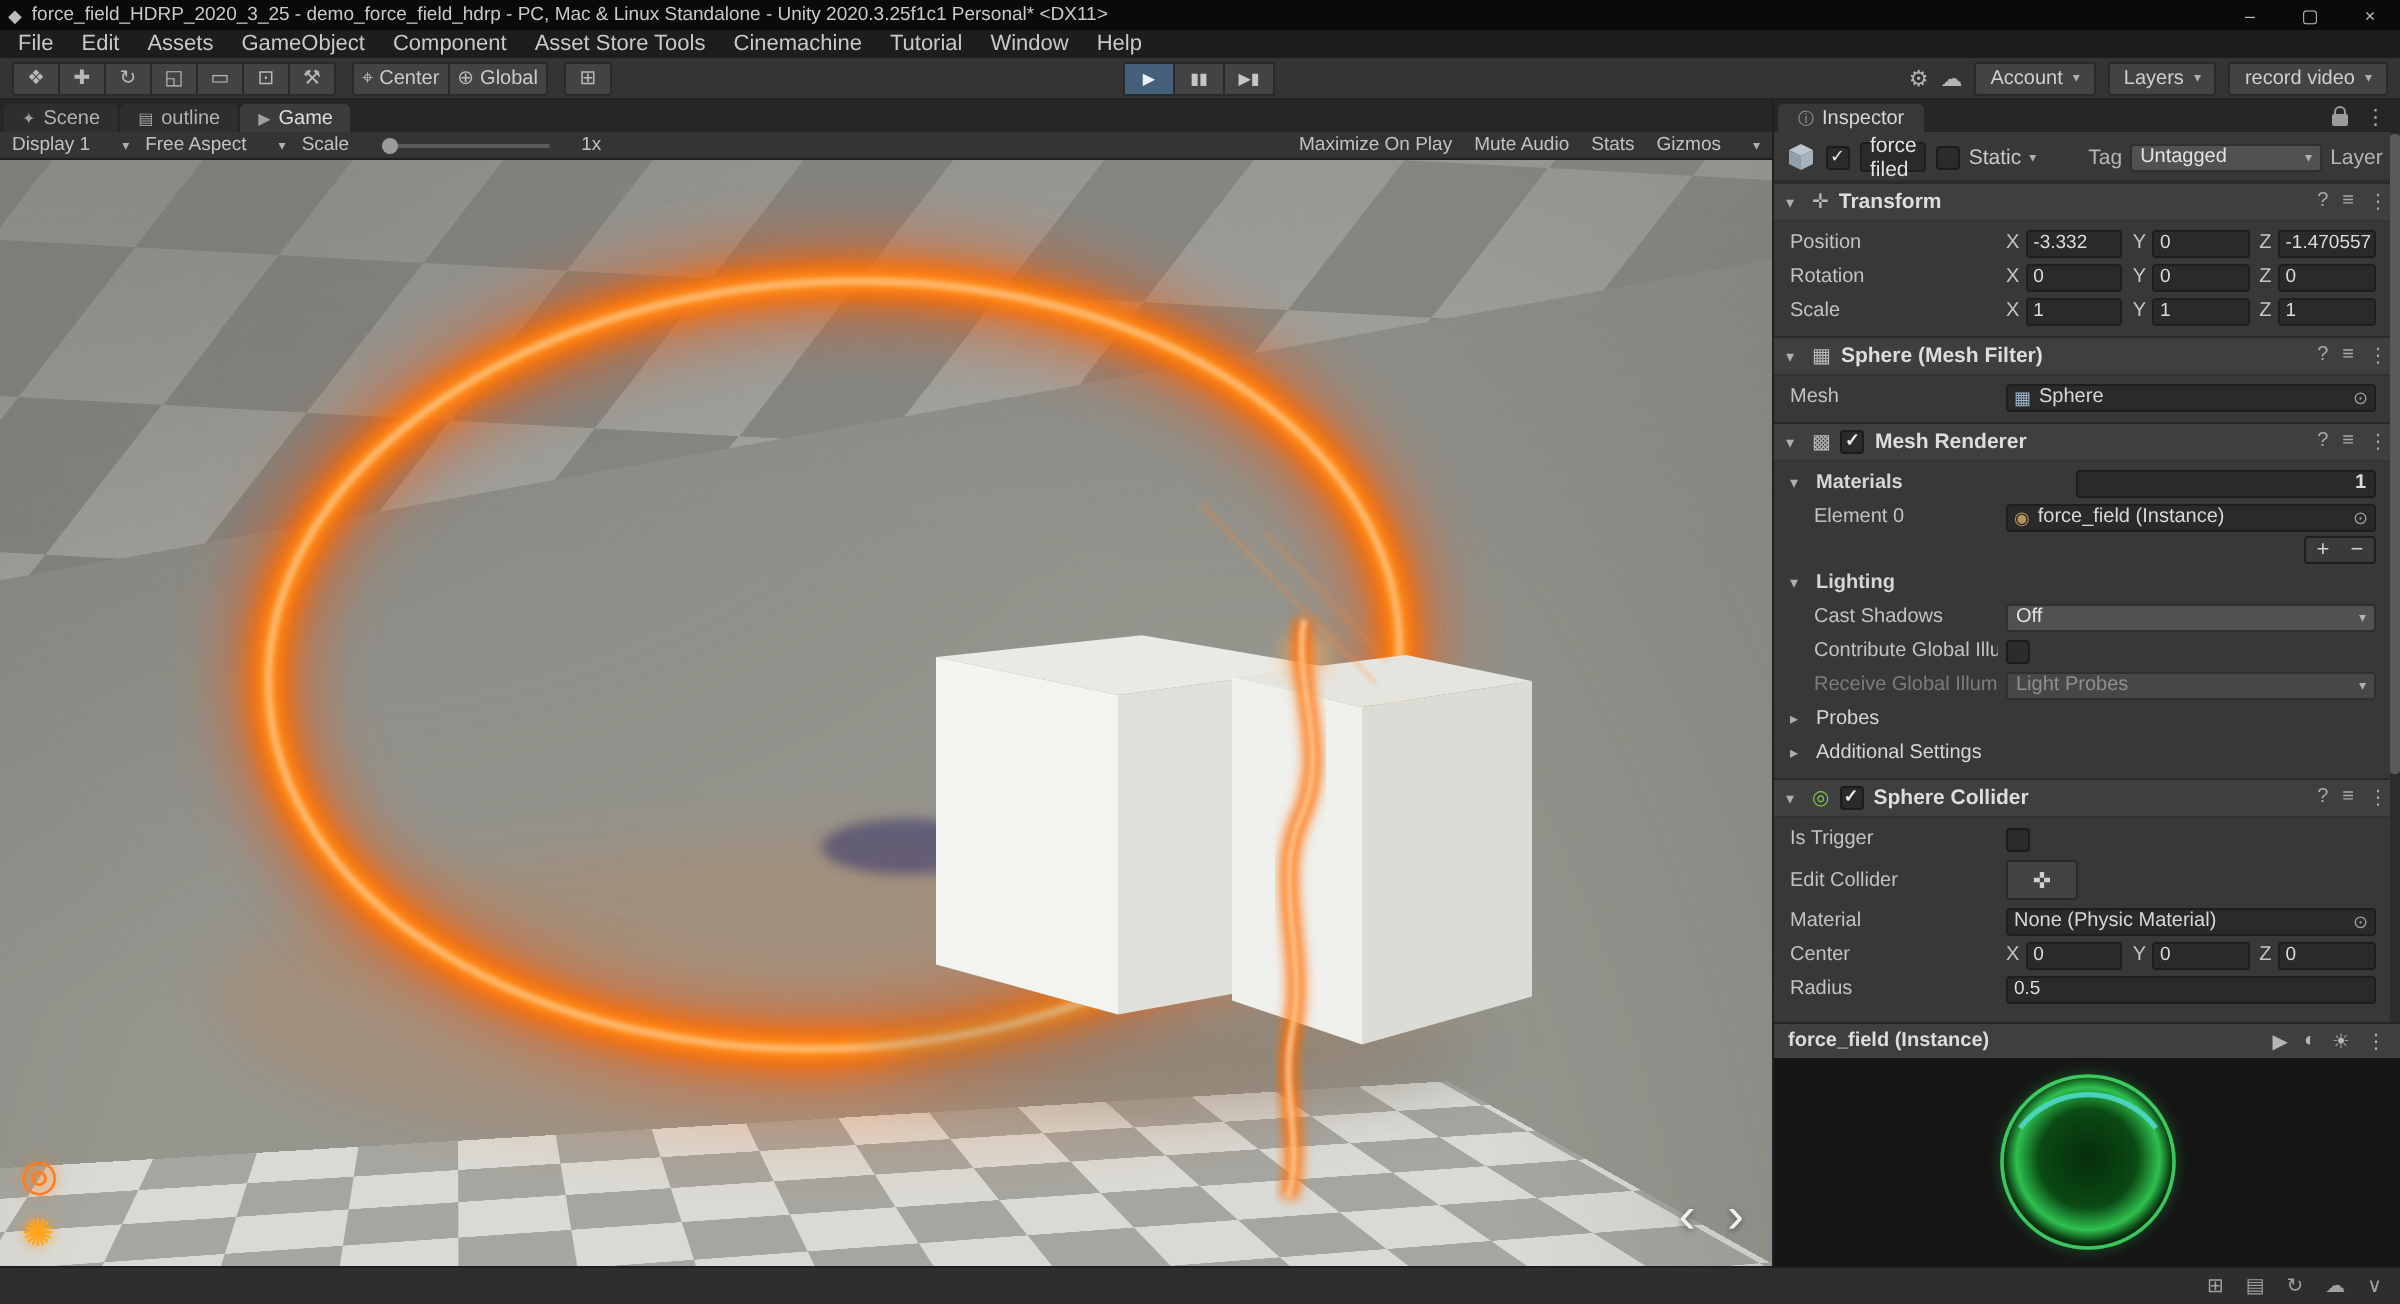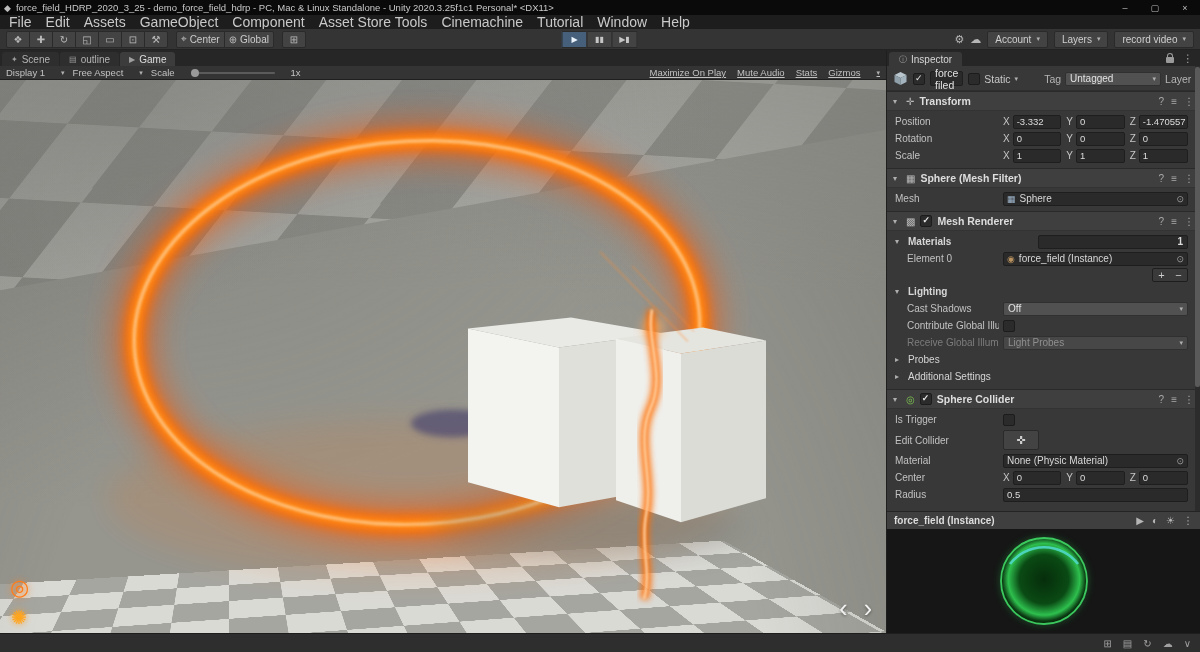--- a/index.html
+++ b/index.html
@@ -6,21 +6,21 @@
   html,body{width:1200px;height:652px;overflow:hidden;}
   body{font-family:"Liberation Sans",sans-serif;font-size:11px;color:#c2c2c2;background:#1e1e1e;}
   .win{width:1200px;height:652px;display:flex;flex-direction:column;}
 
   
   .titlebar{height:15px;background:#0a0a0a;display:flex;align-items:center;gap:5px;padding:0 0 0 4px;font-size:9.5px;color:#c9c9c9;flex:0 0 auto;}
   .titlebar .logo{color:#bdbdbd;font-size:9px;}
   .titlebar .title{white-space:nowrap;overflow:hidden;}
   .wingrp{margin-left:auto;display:flex;height:100%;}
   .wbtn{width:30px;display:flex;align-items:center;justify-content:center;color:#bdbdbd;font-size:9px;}
-  .menubar{height:14px;background:#1d1d1d;display:flex;align-items:center;padding:0 2px;font-size:14px;color:#c9c9c9;flex:0 0 auto;}
+  .menubar{height:14px;background:#1d1d1d;display:flex;align-items:center;padding:0 2px;font-size:11px;color:#c9c9c9;flex:0 0 auto;}
   .menuitem{padding:0 7px;height:100%;display:flex;align-items:center;}
   .toolbar{height:21px;background:#343434;border-bottom:1px solid #222;display:flex;align-items:center;padding:0 6px;position:relative;flex:0 0 auto;}
   .btngroup{display:flex;}
   .tbtn{height:17px;min-width:24px;padding:0 4px;background:#434343;border:1px solid #2a2a2a;display:flex;align-items:center;justify-content:center;gap:3px;color:#b9b9b9;font-size:10px;margin-left:-1px;}
   .btngroup .tbtn:first-child{border-radius:2px 0 0 2px;margin-left:0;}
   .btngroup .tbtn:last-child{border-radius:0 2px 2px 0;}
   .tbtn.single{border-radius:2px;margin-left:0;}
   .tbtn .lbl{color:#cccccc;}
   .gap{width:8px;}
   .playgroup{position:absolute;left:50%;top:2px;transform:translateX(-50%);display:flex;}
@@ -35,21 +35,21 @@
   .workspace{flex:1;display:flex;min-height:0;}
   .gamepane{width:886px;flex:0 0 auto;display:flex;flex-direction:column;min-width:0;background:#2f2f2f;}
   .tabstrip{height:16px;background:#262626;display:flex;align-items:stretch;padding-left:2px;gap:1px;flex:0 0 auto;}
   .tab{display:flex;align-items:center;gap:4px;padding:0 9px;font-size:10px;color:#b2b2b2;background:#2e2e2e;border-radius:3px 3px 0 0;margin-top:2px;}
   .tab.active{background:#3c3c3c;color:#dedede;}
   .tabicon{font-size:8px;color:#9f9f9f;}
   .gamebar{height:14px;background:#343434;border-bottom:1px solid #1f1f1f;display:flex;align-items:center;padding:0 6px;gap:8px;font-size:9.5px;color:#c2c2c2;flex:0 0 auto;}
   .gb-dd{display:flex;align-items:center;gap:16px;}
   .slider{width:84px;height:2px;background:#5b5b5b;border-radius:1px;position:relative;}
   .knob{position:absolute;left:0;top:-3px;width:8px;height:8px;border-radius:50%;background:#9a9a9a;}
-  .gamebar-right{margin-left:auto;display:flex;gap:11px;align-items:flex-end;text-decoration:underline;}
+  .gamebar-right{margin-left:auto;display:flex;gap:11px;align-items:flex-end;}
 
   
   .viewport{flex:1;position:relative;overflow:hidden;background:#96968f;}
   .wallclip{position:absolute;inset:0;clip-path:polygon(0 0,100% 0,100% 9%,0 38%);overflow:hidden;}
   .wallcheck{position:absolute;left:-260px;top:-300px;width:1800px;height:760px;
     background:repeating-conic-gradient(#b1b1ab 0% 25%, #8c8c86 0% 50%);
     background-size:150px 150px;transform:skewX(-36deg) rotate(3deg);}
   .floorclip{position:absolute;inset:0;clip-path:polygon(0 37%,100% 8%,100% 100%,0 100%);overflow:hidden;}
   .floor{position:absolute;left:-500px;bottom:-300px;width:1900px;height:1300px;
     background:repeating-conic-gradient(#dadad5 0% 25%, #a6a6a0 0% 50%);

